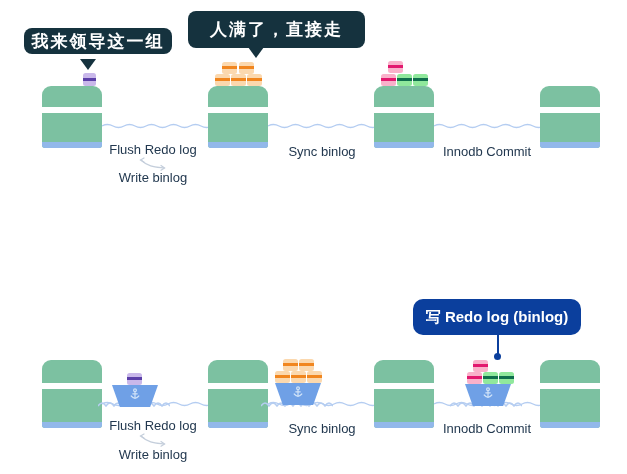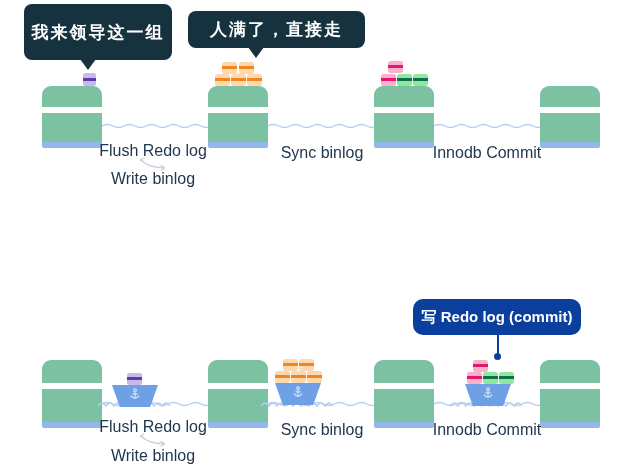--- a/index.html
+++ b/index.html
@@ -42,31 +42,31 @@
   .tail{position:absolute;width:0;height:0;border-left:8px solid transparent;
     border-right:8px solid transparent;border-top:11px solid var(--dark-bubble-bg);}
   .bubble-blue{position:absolute;background:var(--blue-bubble-bg);color:var(--bubble-text);
     border-radius:10px;display:flex;align-items:center;justify-content:center;
     font-size:15px;font-weight:600;}
   .stem{position:absolute;width:2px;background:var(--blue-bubble-bg);}
   .stem-dot{position:absolute;width:7px;height:7px;border-radius:50%;background:var(--blue-bubble-bg);}
 
   
   .lbl{position:absolute;transform:translateX(-50%);white-space:nowrap;
-    font-size:16px;font-weight:500;color:var(--label-text);}
+    font-size:13px;font-weight:500;color:var(--label-text);}
   .elbow{position:absolute;color:var(--arrow-gray);}
 </style>
 </head>
 <body>
 
 <div class="canvas">
 
   <div class="scene scene-top">
 
-    <div class="bubble-dark" style="left:24px;top:4px;width:148px;height:56px">
+    <div class="bubble-dark" style="left:24px;top:28px;width:148px;height:26px">
       <span>我来领导这一组</span>
     </div>
     <div class="tail" style="left:80px;top:59px"></div>
 
     <div class="bubble-dark" style="left:188px;top:11px;width:177px;height:37px">
       <span>人满了，直接走</span>
     </div>
     <div class="tail" style="left:248px;top:47px"></div>
 
     <div class="dock" style="left:42px;top:86px">
@@ -134,21 +134,21 @@
         </svg>
     </div>
     <div class="lbl" style="left:153px;top:170px">Write binlog</div>
     <div class="lbl" style="left:322px;top:144px">Sync binlog</div>
     <div class="lbl" style="left:487px;top:144px">Innodb Commit</div>
   </div>
 
   <div class="scene scene-bottom">
 
     <div class="bubble-blue" style="left:413px;top:299px;width:168px;height:36px">
-      <span>写 Redo log (commit)</span>
+      <span>写 Redo log (binlog)</span>
     </div>
     <div class="stem" style="left:497px;top:335px;height:20px"></div>
     <div class="stem-dot" style="left:494px;top:353px"></div>
 
     <div class="dock" style="left:42px;top:360px">
       <div class="dock-cap"></div>
       <div class="dock-body">
           <div class="dock-base"></div>
         </div>
     </div>

